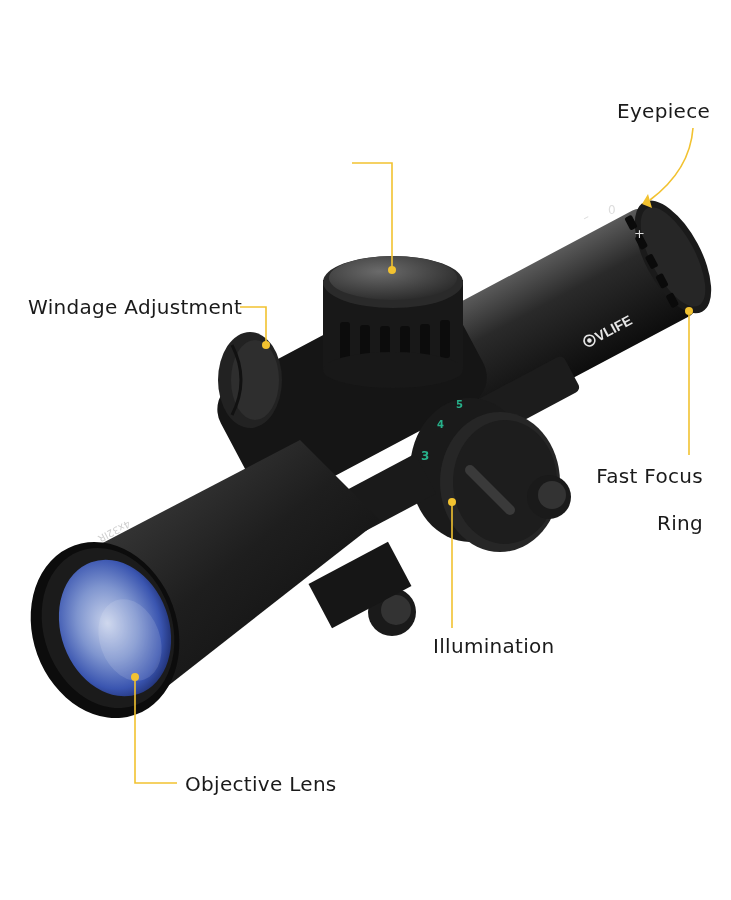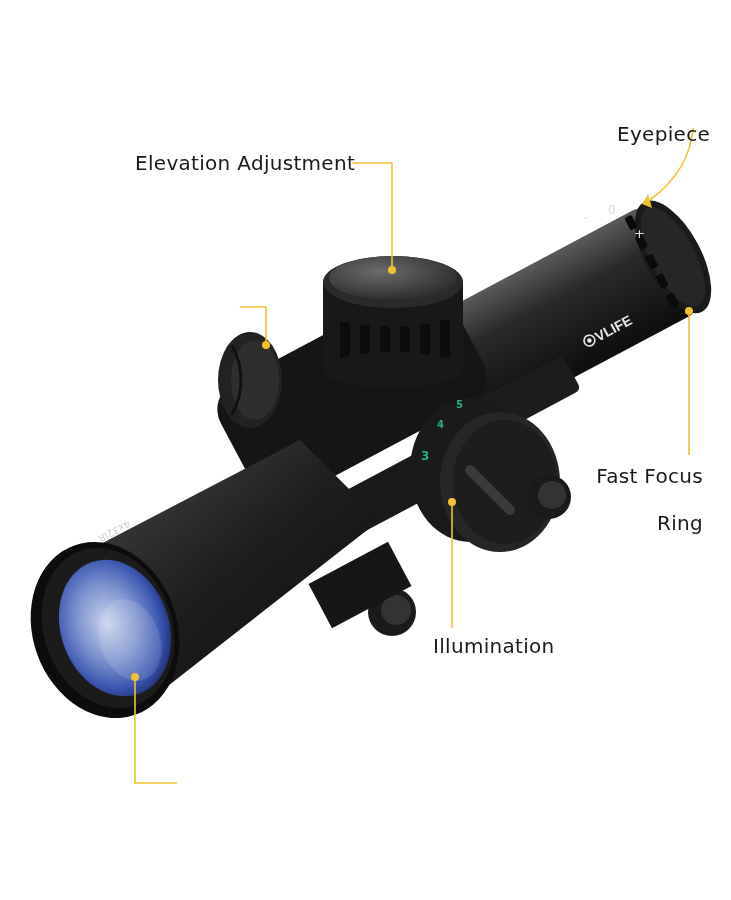--- a/index.html
+++ b/index.html
@@ -126,18 +126,19 @@
     <path d="M648 194 L652 208 L642 204 Z" fill="#f2c230"></path>
     <g fill="#f2c230">
       <circle cx="392" cy="270" r="4"></circle>
       <circle cx="266" cy="345" r="4"></circle>
       <circle cx="689" cy="311" r="4"></circle>
       <circle cx="452" cy="502" r="4"></circle>
       <circle cx="135" cy="677" r="4"></circle>
     </g>
   </svg>
 
-  <div class="label" style="left:135px;top:153px;">Elevation Adjustment</div>
-  <div class="label" style="left:617px;top:101px;margin-top:23px;">Eyepiece</div>
+  <div class="label" style="left:28px;top:297px;">Windage Adjustment</div>
+  <div class="label" style="left:617px;top:101px;">Eyepiece</div>
   <div class="label right" style="right:28px;top:466px;">Fast Focus</div>
   <div class="label right" style="right:28px;top:501px;margin-top:12px;">Ring</div>
   <div class="label" style="left:433px;top:636px;text-align:right;">Illumination</div>
+  <div class="label" style="left:185px;top:774px;">Objective Lens</div>
 </div>
 
 </body></html>

